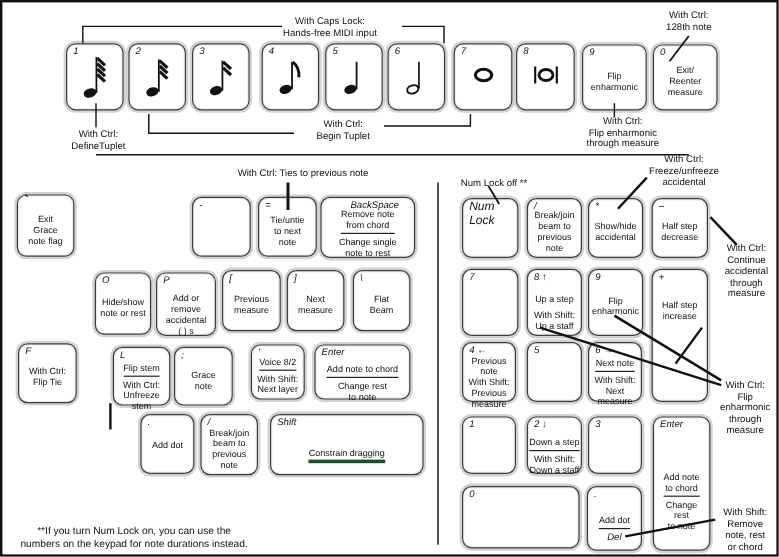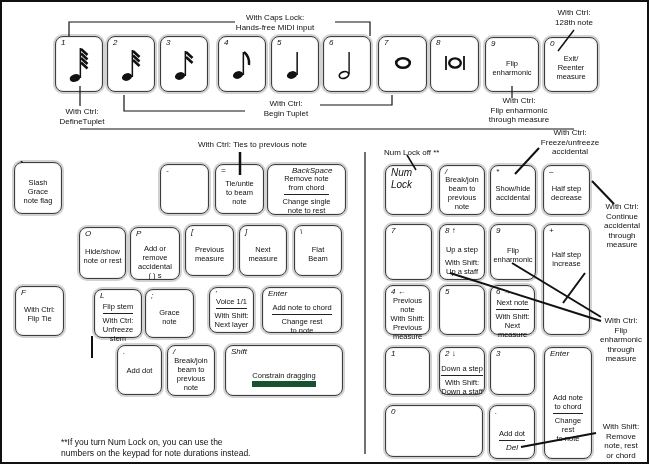--- a/index.html
+++ b/index.html
@@ -3,29 +3,29 @@
 <meta charset="utf-8">
 <style>
   html,body{margin:0;padding:0;background:#fff;}
   #stage{position:relative;width:649px;height:464px;background:#fff;border:2px solid #111;box-sizing:border-box;overflow:hidden;font-family:"Liberation Sans",sans-serif;}
   .key{position:absolute;background:#fff;border:1.3px solid #3d3d3d;border-radius:8px;box-shadow:0 0 0 2px #d2d2d2, inset 0 0 0 1px #ededed;box-sizing:border-box;}
   .sym{position:absolute;top:1px;left:5px;font:italic 8px "Liberation Sans",sans-serif;color:#111;white-space:pre-line;line-height:1.15;z-index:2;}
   .sym.big{font-size:12px;font-weight:bold;font-style:normal;top:-2px;}
   .body{display:flex;flex-direction:column;align-items:center;justify-content:center;width:100%;height:100%;font:7.5px "Liberation Sans",sans-serif;color:#111;text-align:center;line-height:1.2;box-sizing:border-box;}
   .t{white-space:pre-line;}
   .sep{border-bottom:1px solid #222;padding-bottom:2px;margin-bottom:2px;}
-  .ul{border-bottom:6px solid #14532d;padding-bottom:1px;}
+  .ul{border-bottom:3px solid #14532d;padding-bottom:1px;}
   .gap{margin-top:4px;}
   .it{font:italic 8px "Liberation Sans",sans-serif;text-align:right;}
   .pt6{padding-top:6px;} .pt8{padding-top:17px;} .pt10{padding-top:10px;}
   .plus-body{justify-content:center;padding-bottom:42px;}
   .note{position:absolute;left:50%;top:54%;transform:translate(-50%,-50%);z-index:1;}
   .ann{position:absolute;font:8px "Liberation Sans",sans-serif;color:#111;text-align:center;white-space:pre-line;line-height:1.2;z-index:4;}
   .ann.left{text-align:left;}
-  #footnote{position:absolute;left:15px;top:435px;font:8.5px "Liberation Sans",sans-serif;color:#111;white-space:pre-line;line-height:1.25;text-align:left;margin-left:44px;}
+  #footnote{position:absolute;left:15px;top:435px;font:8.5px "Liberation Sans",sans-serif;color:#111;white-space:pre-line;line-height:1.25;text-align:center;}
   #lines{position:absolute;left:0;top:0;z-index:5;pointer-events:none;}
 </style>
 </head>
 <body>
 
 <div id="stage">
 
   <div class="key" style="left:53px;top:34px;width:48px;height:56px">
     <span class="sym">1</span>
     <span class="note"><svg width="22" height="40" viewBox="0 0 22 40">
@@ -104,33 +104,33 @@
     <div class="body pt6">
         <span class="t">Exit/
 Reenter
 measure</span>
       </div>
   </div>
 
   <div class="key" style="left:12px;top:160px;width:48px;height:52px">
     <span class="sym big">`</span>
     <div class="body pt6">
-        <span class="t">Slash
+        <span class="t">Exit
 Grace
 note flag</span>
       </div>
   </div>
   <div class="key" style="left:158px;top:162px;width:49px;height:50px">
     <span class="sym">-</span>
   </div>
   <div class="key" style="left:213px;top:162px;width:49px;height:50px">
     <span class="sym">=</span>
     <div class="body pt6">
         <span class="t">Tie/untie
-to beam
+to next
 note</span>
       </div>
   </div>
   <div class="key" style="left:265px;top:162px;width:79px;height:51px">
     <span class="sym" style="left:24px">BackSpace</span>
     <div class="body pt10">
       <span class="t sep">Remove note
 from chord</span>
       <span class="t">Change single
 note to rest</span>
@@ -194,21 +194,21 @@
   <div class="key" style="left:143px;top:287px;width:49px;height:49px">
     <span class="sym">;</span>
     <div class="body pt6">
         <span class="t">Grace
 note</span>
       </div>
   </div>
   <div class="key" style="left:207px;top:285px;width:45px;height:46px">
     <span class="sym">'</span>
     <div class="body pt6">
-      <span class="t sep">Voice 1/1</span>
+      <span class="t sep">Voice 8/2</span>
       <span class="t">With Shift:
 Next layer</span>
     </div>
   </div>
   <div class="key" style="left:260px;top:285px;width:80px;height:46px">
     <span class="sym">Enter</span>
     <div class="body pt8">
       <span class="t sep">Add note to chord</span>
       <span class="t">Change rest
 to note</span>
@@ -223,21 +223,21 @@
   </div>
   <div class="key" style="left:165px;top:343px;width:48px;height:51px">
     <span class="sym">/</span>
     <div class="body pt6">
         <span class="t">Break/join
 beam to
 previous
 note</span>
       </div>
   </div>
-  <div class="key" style="left:223px;top:343px;width:118px;height:51px">
+  <div class="key" style="left:223px;top:343px;width:128px;height:51px">
     <span class="sym">Shift</span>
     <div class="body pt8">
       <span class="t ul">Constrain dragging</span>
     </div>
   </div>
 
   <div class="key" style="left:383px;top:163px;width:47px;height:50px">
     <span class="sym" style="font-size:10px">Num
 Lock</span>
   </div>

